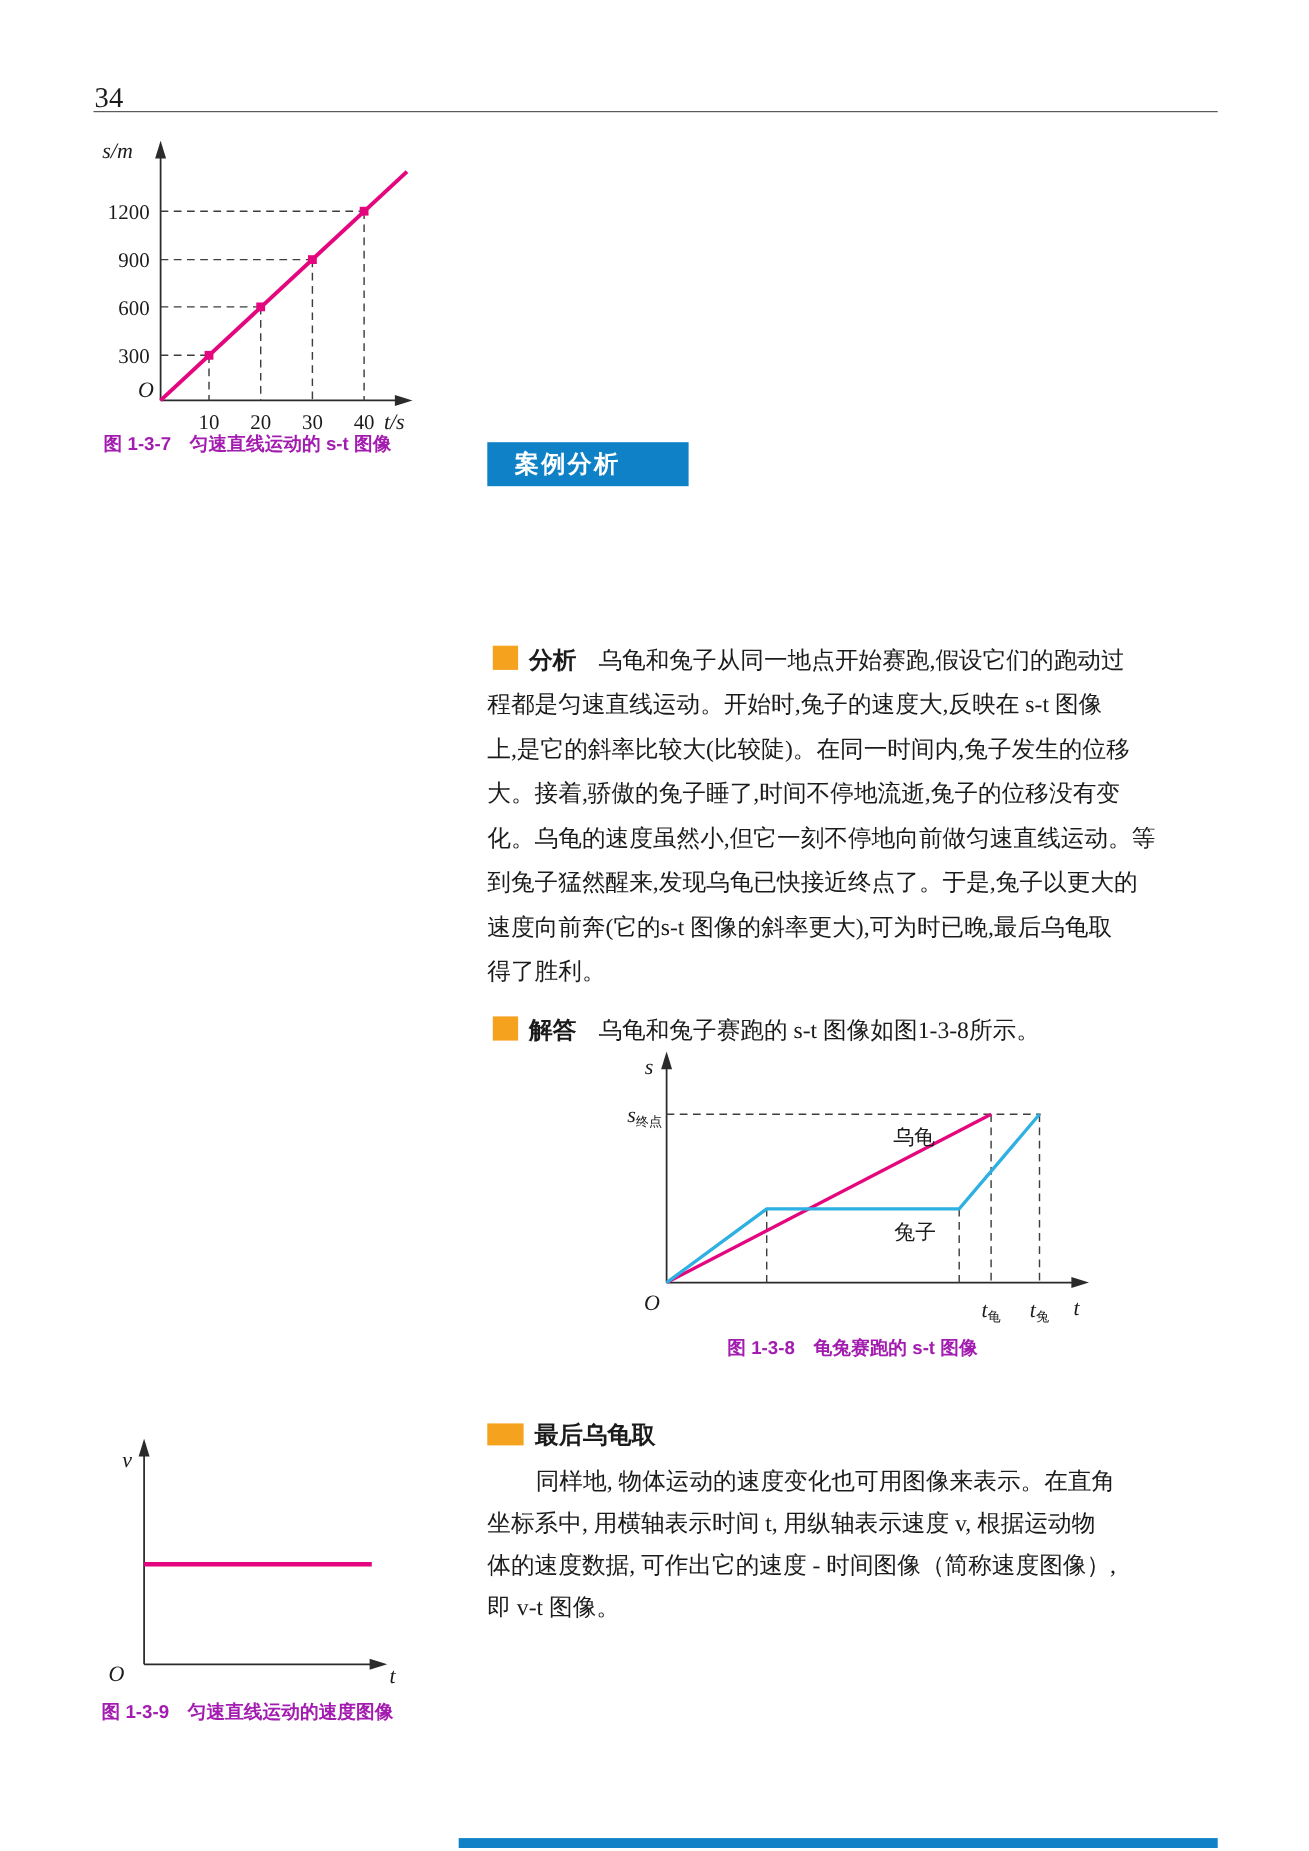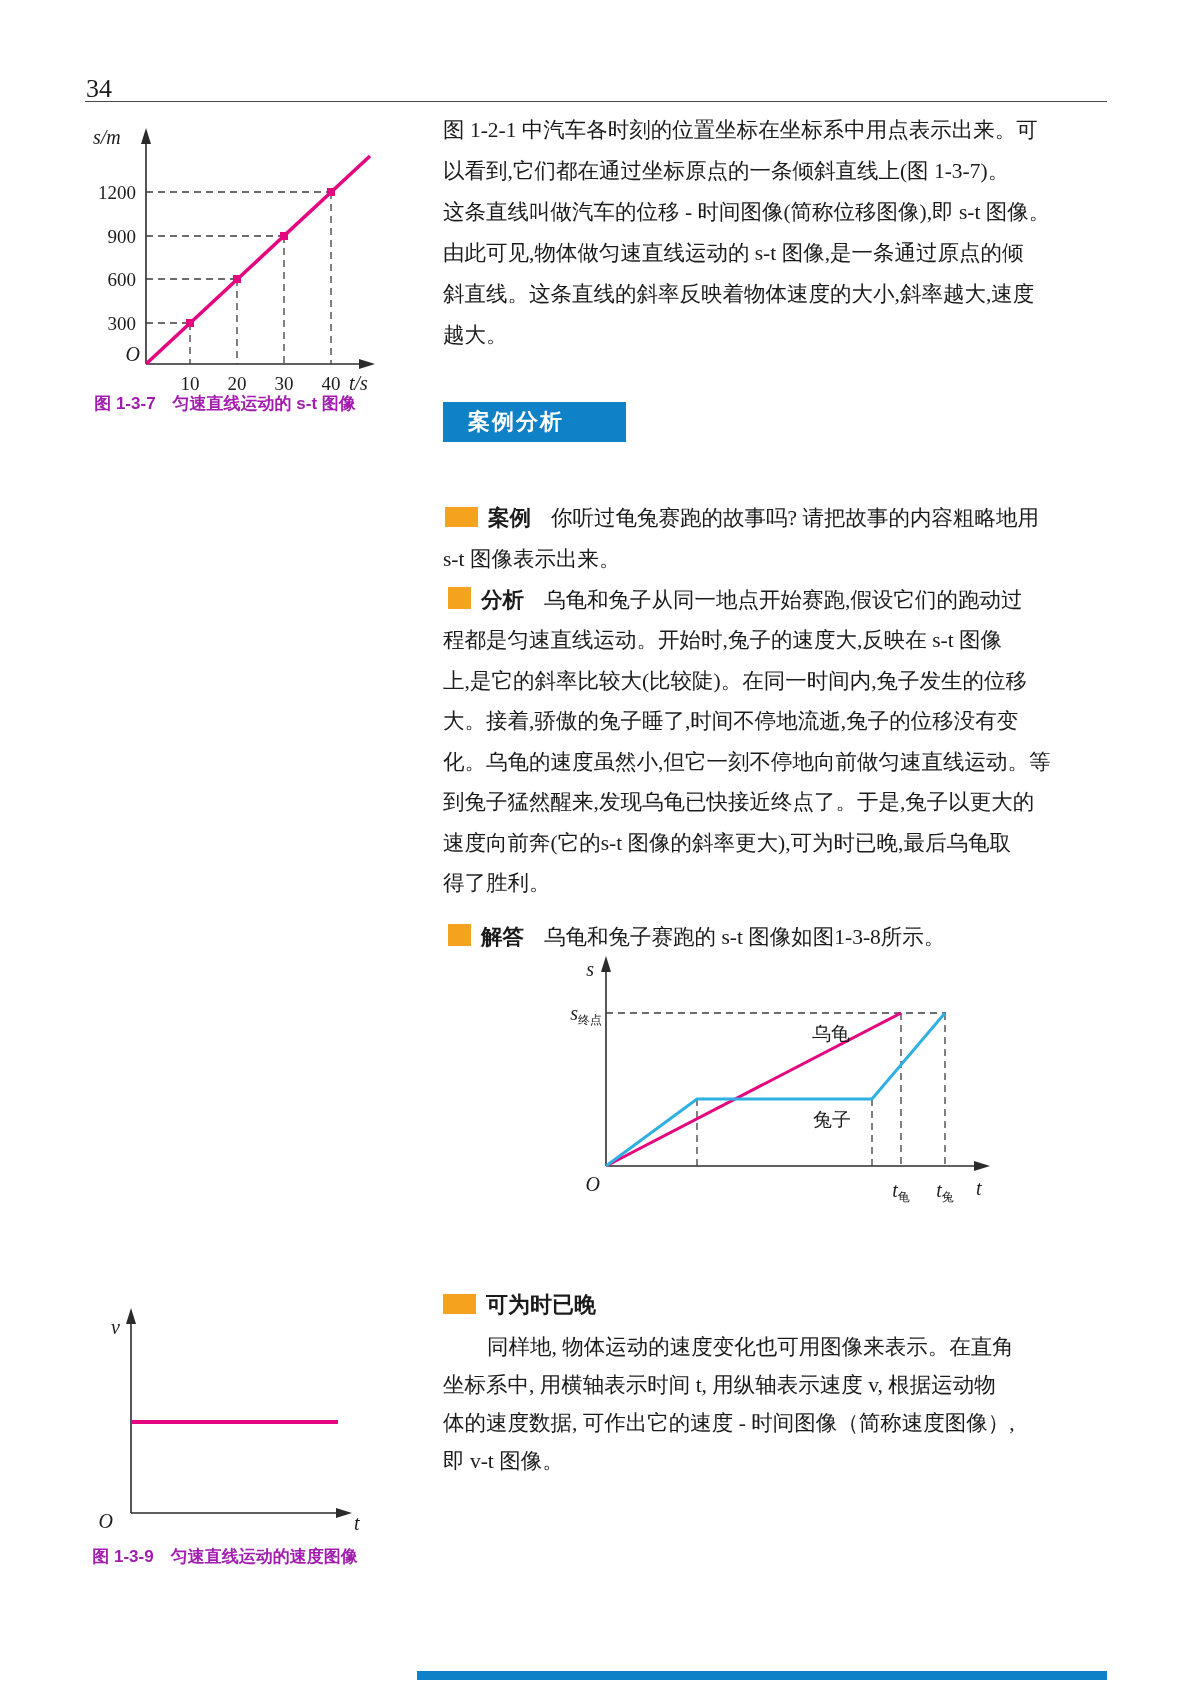--- a/index.html
+++ b/index.html
@@ -69,33 +69,23 @@
     <text class="tick" text-anchor="end" x="136" y="330">300</text>
     <text class="var" text-anchor="end" x="140" y="361">O</text>
     <text class="tick" text-anchor="middle" x="190" y="390">10</text>
     <text class="tick" text-anchor="middle" x="237" y="390">20</text>
     <text class="tick" text-anchor="middle" x="284" y="390">30</text>
     <text class="tick" text-anchor="middle" x="331" y="390">40</text>
     <text class="var" x="349" y="390">t/s</text>
   </svg>
   <div class="abs caption" style="left:60px;top:392px;width:330px;">图 1-3-7　匀速直线运动的 s-t 图像</div>
 
-  <div class="abs body-text" style="left:443px;top:110px;">图 1-2-1 中汽车各时刻的位置坐标在坐标系中用点表示出来。可
-以看到,它们都在通过坐标原点的一条倾斜直线上(图 1-3-7)。
-这条直线叫做汽车的位移 - 时间图像(简称位移图像),即 s-t 图像。
-由此可见,物体做匀速直线运动的 s-t 图像,是一条通过原点的倾
-斜直线。这条直线的斜率反映着物体速度的大小,斜率越大,速度
-越大。</div>
 
   <div class="abs" id="banner">案例分析</div>
 
-  <div class="abs body-text" style="left:443px;top:457px;">
-    <span class="marker m-wide" style="margin-left:2px;"></span><span class="lbl">案例</span><span class="flow">你听过龟兔赛跑的故事吗? 请把故事的内容粗略地用
-s-t 图像表示出来。</span>
-  </div>
 
   <div class="abs body-text" style="left:443px;top:539px;line-height:40.5px;">
     <span class="marker m-sq"></span><span class="lbl">分析</span><span class="flow">乌龟和兔子从同一地点开始赛跑,假设它们的跑动过
 程都是匀速直线运动。开始时,兔子的速度大,反映在 s-t 图像
 上,是它的斜率比较大(比较陡)。在同一时间内,兔子发生的位移
 大。接着,骄傲的兔子睡了,时间不停地流逝,兔子的位移没有变
 化。乌龟的速度虽然小,但它一刻不停地向前做匀速直线运动。等
 到兔子猛然醒来,发现乌龟已快接近终点了。于是,兔子以更大的
 速度向前奔(它的s-t 图像的斜率更大),可为时已晚,最后乌龟取
 得了胜利。</span>
@@ -121,23 +111,24 @@
     <polyline class="blue" stroke-width="3" points="606,1166 697,1099 872,1099 945,1013"></polyline>
     <text class="var" text-anchor="end" x="594" y="976">s</text>
     <text text-anchor="end" x="602" y="1020"><tspan class="var" font-size="19">s</tspan><tspan style="font-family:'Liberation Sans',sans-serif" font-size="12" dy="4">终点</tspan></text>
     <text class="cjk" x="812" y="1040" font-size="20">乌龟</text>
     <text class="cjk" x="813" y="1126" font-size="20">兔子</text>
     <text class="var" text-anchor="end" x="600" y="1191">O</text>
     <text text-anchor="middle" x="901" y="1197"><tspan class="var">t</tspan><tspan style="font-family:'Liberation Sans',sans-serif" font-size="12" dy="4">龟</tspan></text>
     <text text-anchor="middle" x="945" y="1197"><tspan class="var">t</tspan><tspan style="font-family:'Liberation Sans',sans-serif" font-size="12" dy="4">兔</tspan></text>
     <text class="var" x="976" y="1195">t</text>
   </svg>
+  <div class="abs caption" style="left:545px;top:1214px;width:460px;">图 1-3-8　龟兔赛跑的 s-t 图像</div>
 
   <div class="abs" style="left:443px;top:1290px;">
-    <span class="marker m-wide"></span><span id="vel-head">可为时已晚</span>
+    <span class="marker m-wide"></span><span id="vel-head">最后乌龟取</span>
   </div>
   <div class="abs vel-text" style="left:443px;top:1328px;">同样地, 物体运动的速度变化也可用图像来表示。在直角
 坐标系中, 用横轴表示时间 t, 用纵轴表示速度 v, 根据运动物
 体的速度数据, 可作出它的速度 - 时间图像（简称速度图像）,
 即 v-t 图像。</div>
 
   <svg class="abs" style="left:85px;top:1300px;" width="300" height="240" viewBox="85 1300 300 240">
     <line class="ax" x1="131" y1="1513" x2="131" y2="1320"></line>
     <polygon points="131,1308 126,1324 136,1324" fill="#2b2b2b"></polygon>
     <line class="ax" x1="131" y1="1513" x2="340" y2="1513"></line>

